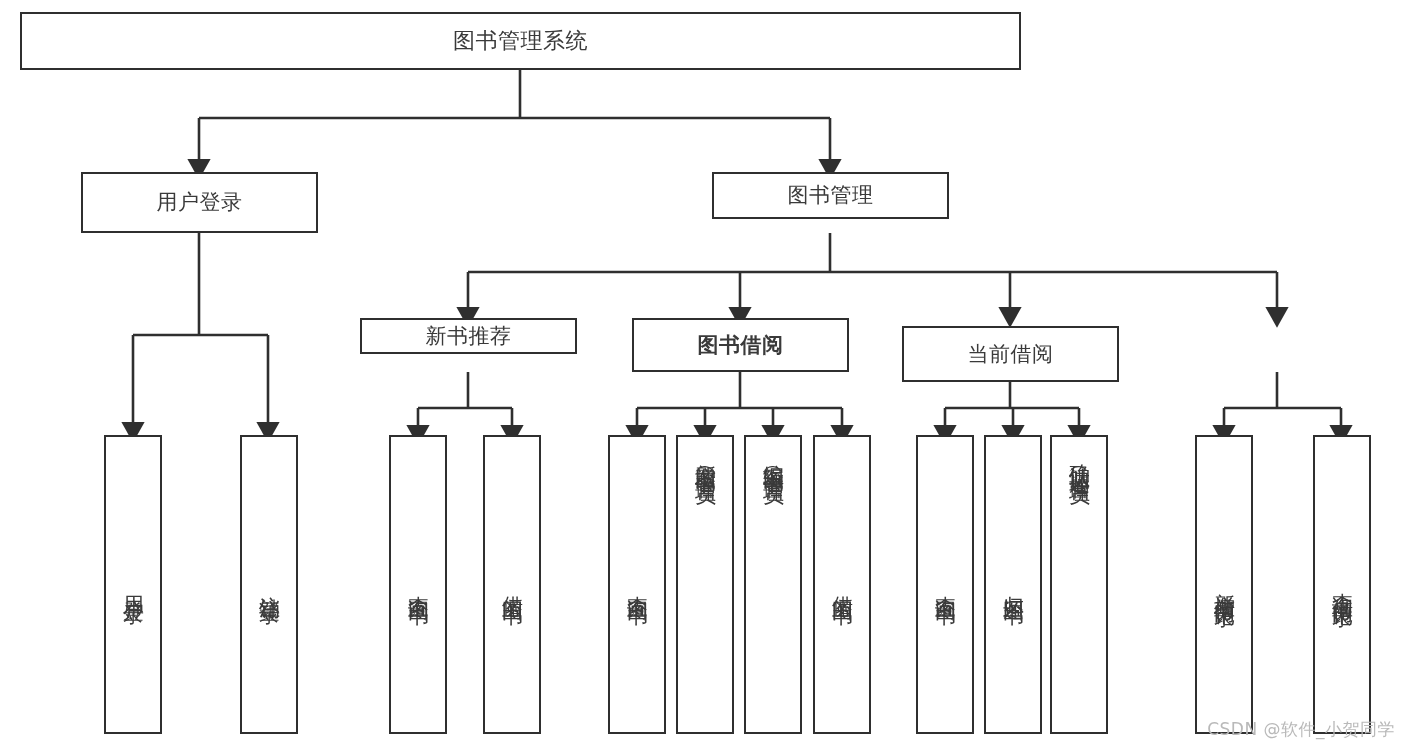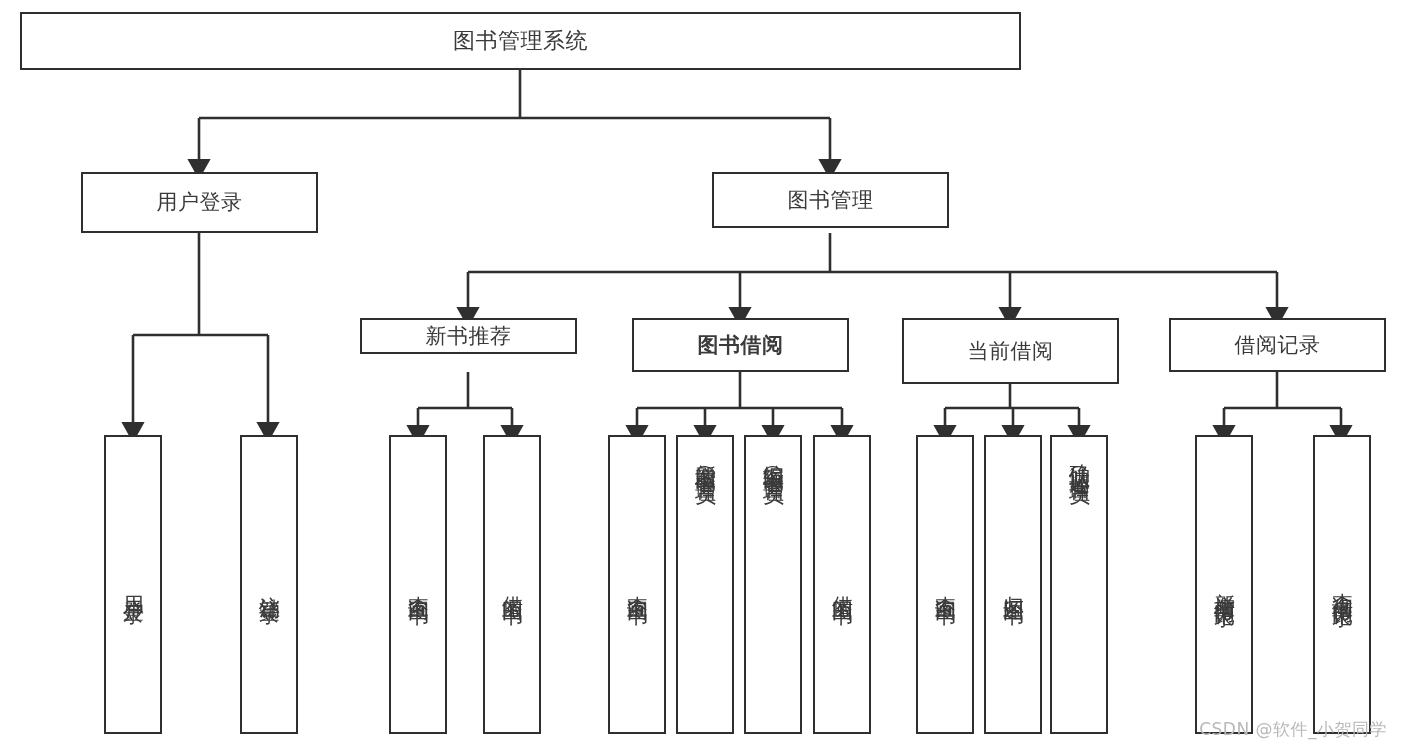--- a/index.html
+++ b/index.html
@@ -55,21 +55,21 @@
     writing-mode:vertical-rl;
     text-orientation:upright;
     font-size:21px;
     line-height:1.0;
     letter-spacing:3px;
     white-space:nowrap;
   }
   
   #watermark{
     position:absolute;
-    right:18px;
+    right:10px;
     bottom:6px;
     font-size:17px;
     color:#b9b9b9;
     white-space:nowrap;
     letter-spacing:0.5px;
   }
 </style>
 </head>
 <body>
 
@@ -126,35 +126,32 @@
     </g>
   </svg>
 
   <div class="node root" style="left:20px;top:12px;width:1001px;height:58px;">
     <span class="label">图书管理系统</span>
   </div>
 
   <div class="node h" style="left:81px;top:172px;width:237px;height:61px;">
     <span class="label">用户登录</span>
   </div>
-  <div class="node h" style="left:712px;top:172px;width:237px;height:56px;font-family:Liberation Serif, serif;">
+  <div class="node h" style="left:712px;top:172px;width:237px;height:47px;font-family:Liberation Serif, serif;">
     <span class="label">图书管理</span>
   </div>
 
   <div class="node h" style="left:360px;top:318px;width:217px;height:36px;">
     <span class="label">新书推荐</span>
   </div>
   <div class="node h" style="left:632px;top:318px;width:217px;height:54px;font-weight:bold;">
     <span class="label">图书借阅</span>
   </div>
-  <div class="node h" style="left:902px;top:318px;width:217px;height:66px;">
+  <div class="node h" style="left:902px;top:326px;width:217px;height:56px;">
     <span class="label">当前借阅</span>
-  </div>
-  <div class="node h" style="left:1169px;top:318px;width:217px;height:54px;">
-    <span class="label">借阅记录</span>
   </div>
 
   <div class="node leaf mid" style="left:104px;top:435px;width:58px;height:299px;">
     <span class="label">用户登录</span>
   </div>
   <div class="node leaf mid" style="left:240px;top:435px;width:58px;height:299px;">
     <span class="label">注销登录</span>
   </div>
 
   <div class="node leaf mid" style="left:389px;top:435px;width:58px;height:299px;">

